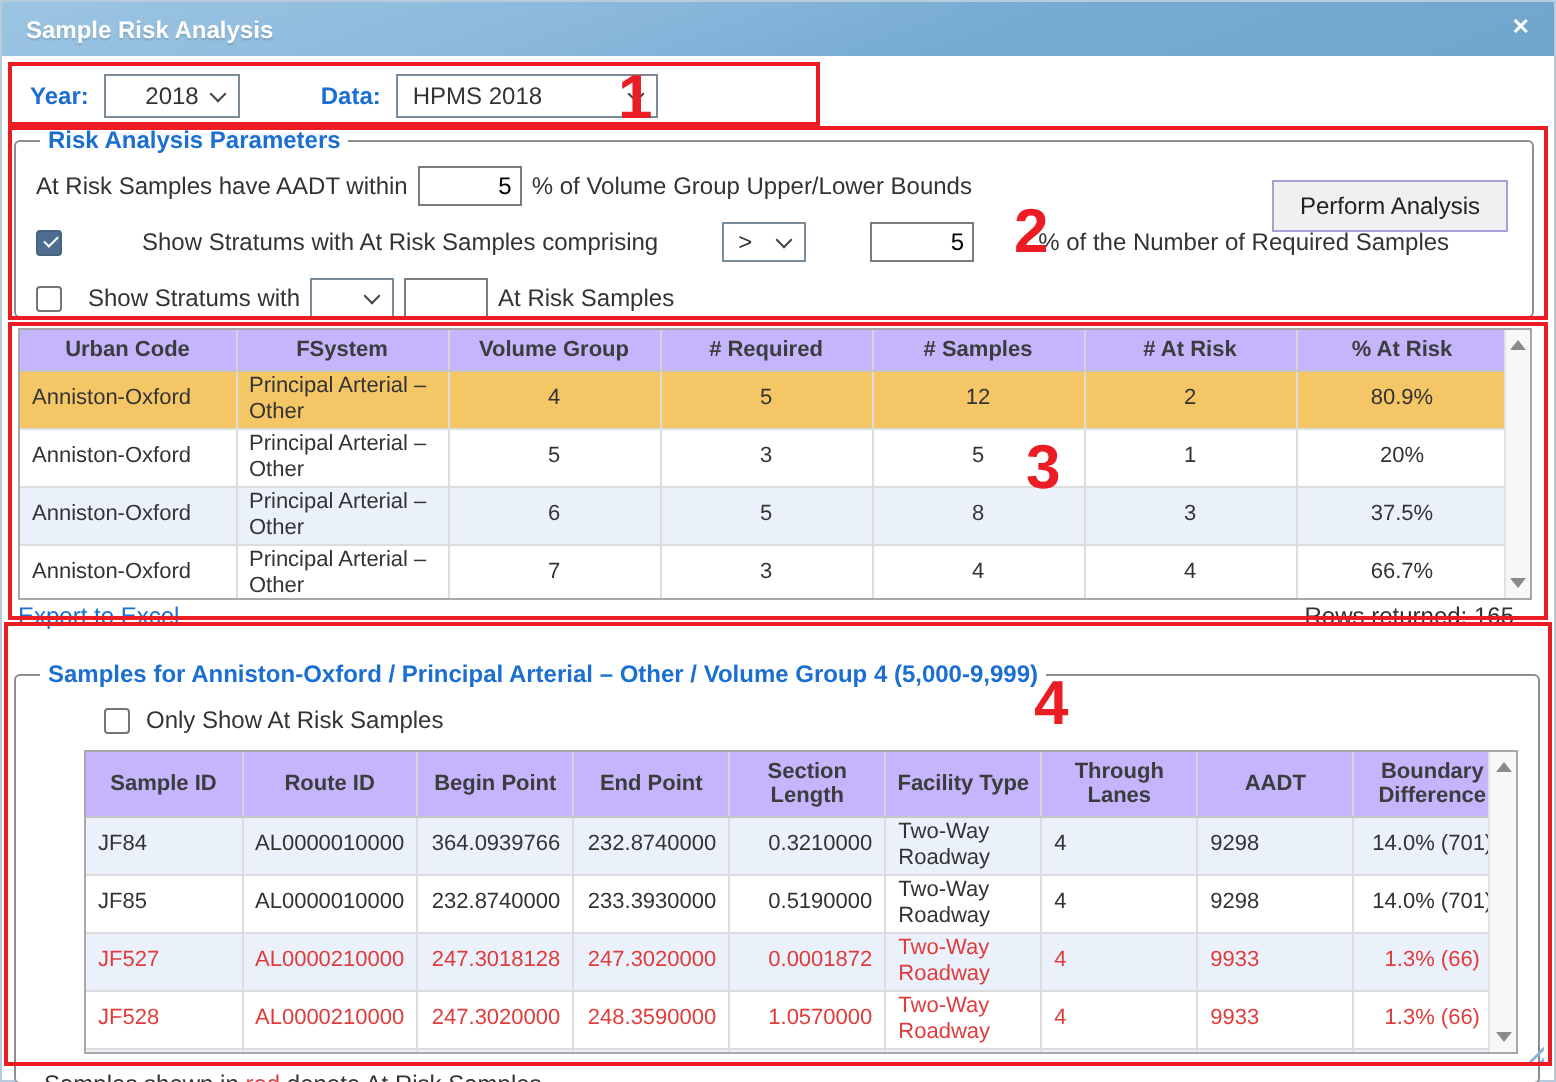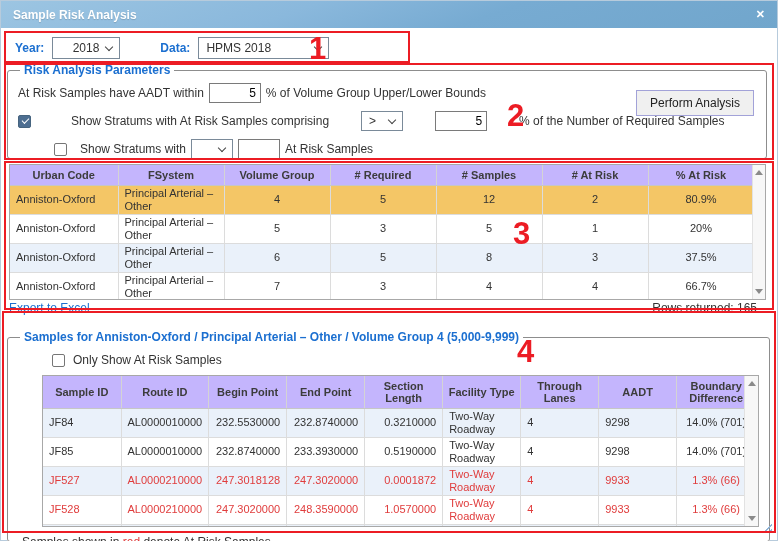--- a/index.html
+++ b/index.html
@@ -25,21 +25,21 @@
   .data-sel { width:131px; margin-left:8px; }
   .data-lbl { margin-left:40px; }
 
   
   fieldset { border:1px solid #8d8d8d; border-radius:3px; background:#fff; }
   legend { color:#1b6fd0; font-weight:bold; font-size:12px; padding:0 4px; margin-left:2px; }
   .params { position:absolute; left:6px; top:62px; width:760px; height:96px; padding:2px 10px 0 10px; }
   .prow { display:flex; align-items:center; gap:5px; }
   .prow1 { margin-top:4px; }
   .prow2 { margin-top:8px;gap:32px; }
-  .prow3 { margin-top:8px;margin-left:36px; }
+  .prow3 { margin-top:8px; }
   input.num { height:20px; border:1px solid #7a7a7a; text-align:right; padding-right:4px; font-size:12px; font-family:"Liberation Sans",sans-serif; }
   .w52 { width:52px; } .w42 { width:42px; }
   .minisel { width:42px; height:20px; }
   .cb { width:13px; height:13px; border:1px solid #767676; border-radius:2px; background:#fff; position:relative; flex:0 0 auto; cursor:pointer; }
   .cb.checked { background:#4d6e91; border-color:#46647f; }
   .cb.checked::after { content:""; position:absolute; left:2.5px; top:2.5px; width:6px; height:3px;
     border-left:1.8px solid #fff; border-bottom:1.8px solid #fff; transform:rotate(-45deg); }
   .cb-gap { margin-right:8px; }
   .btn { position:absolute; top:13px; right:12px; background:#f0f0f0; border:1px solid #a2a2d8; padding:5px 13px;
     font-size:12px; font-family:"Liberation Sans",sans-serif; color:#222; cursor:pointer;margin-left:40px; }
@@ -257,21 +257,21 @@
                 <th>Facility Type</th>
                 <th>Through Lanes</th>
                 <th>AADT</th>
                 <th>Boundary Difference</th>
               </tr>
             </thead>
           <tbody>
               <tr>
                 <td class="a-l">JF84</td>
                 <td class="a-l">AL0000010000</td>
-                <td class="a-r">232.5530000</td>
+                <td class="a-r">364.0939766</td>
                 <td class="a-r">232.8740000</td>
                 <td class="a-r">0.3210000</td>
                 <td class="a-l">Two-Way Roadway</td>
                 <td class="a-l">4</td>
                 <td class="a-l">9298</td>
                 <td class="a-c">14.0% (701)</td>
               </tr>
               <tr>
                 <td class="a-l">JF85</td>
                 <td class="a-l">AL0000010000</td>

